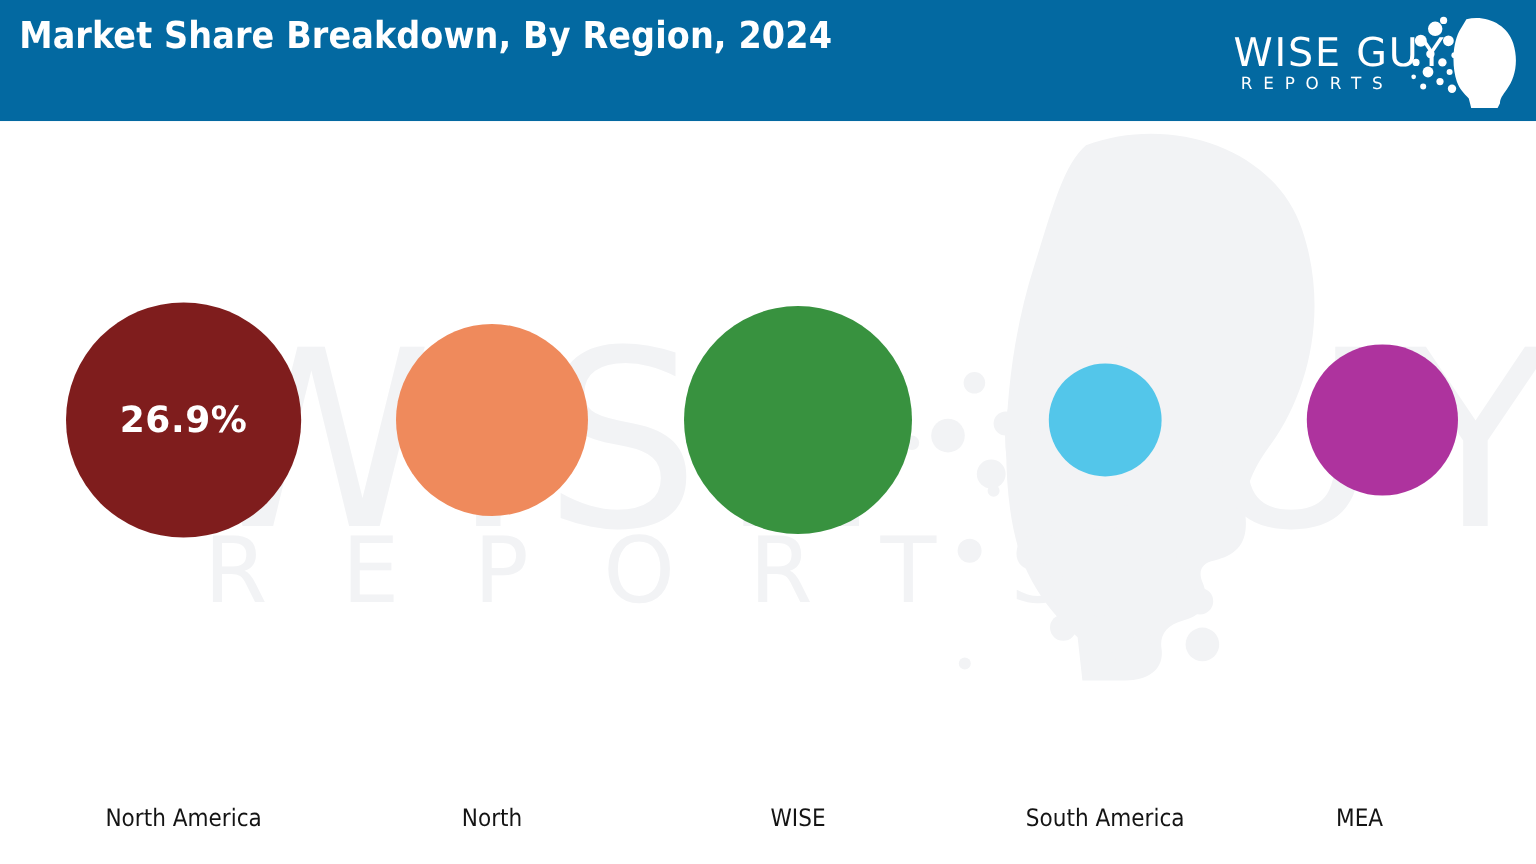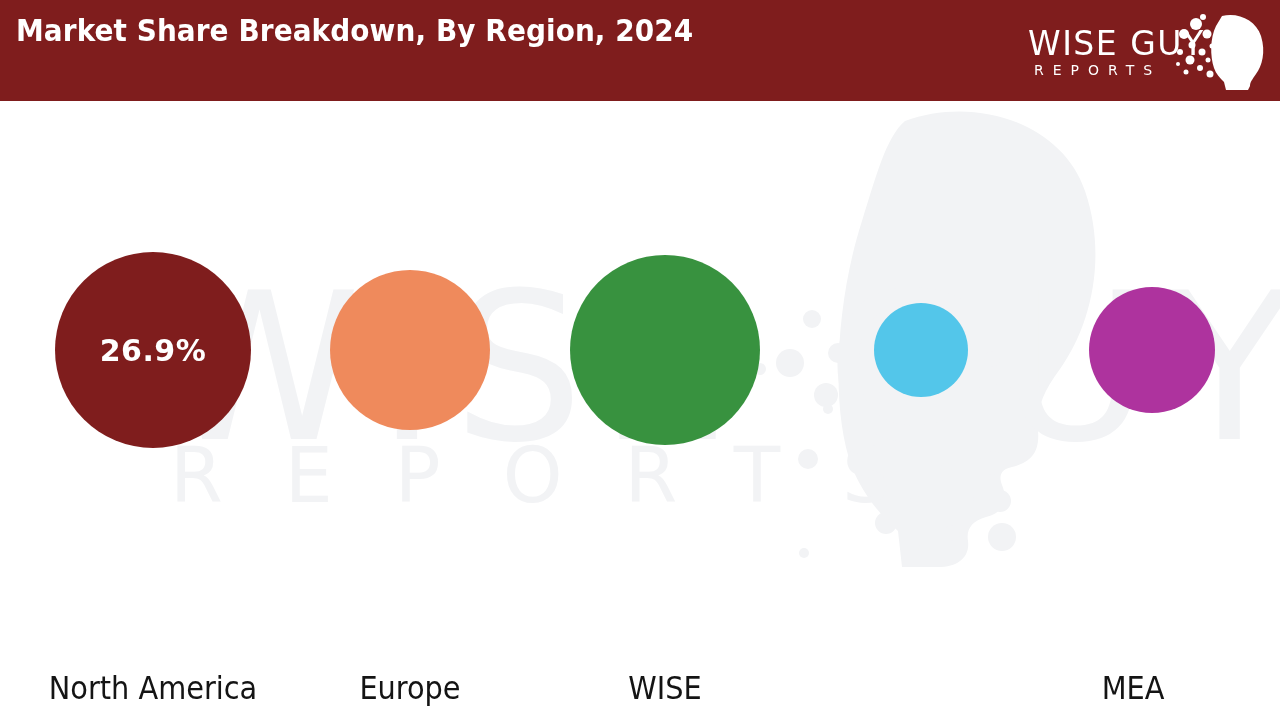--- a/index.html
+++ b/index.html
@@ -126,30 +126,30 @@
     font-weight: bold;
     font-family: "DejaVu Sans", sans-serif;
     letter-spacing: 0.5px;
   }
 
   
   .cat-label {
     position: absolute;
     top: 568px;
     color: #141414;
-    font-size: 32px;
+    font-size: 20px;
     font-family: "DejaVu Sans Condensed", "Liberation Sans Narrow", "DejaVu Sans", sans-serif;
     white-space: nowrap;
     transform: translateX(-50%);
   }
 </style>
 </head>
 <body>
 
-<div id="header" style="background: #7f1d1d;">
+<div id="header" style="background: #0369a1;">
   <div id="page-title" style="color: rgb(255, 255, 255);">Market Share Breakdown, By Region, 2024</div>
 
   <div id="logo">
     <div id="logo-wordmark">WISE GUY</div>
     <div id="logo-subword">REPORTS</div>
     <svg id="logo-head" viewBox="0 0 90 78">
       <g fill="#ffffff">
         <path d="M46 4 C62 0 80 8 85 24 C90 40 86 54 80 62 C76 68 74 70 74 74 L72 78 L50 78 L48 70 C44 66 40 62 38 56 C34 44 34 26 40 14 Z"></path>
         <circle cx="8" cy="22" r="5"></circle>
         <circle cx="20" cy="12" r="6"></circle>
@@ -222,17 +222,18 @@
     <span class="bubble-value"></span>
   </div>
   <div class="bubble" id="bubble-3" style="width: 94px; height: 94px; left: 874px; top: 202px; background: rgb(83, 198, 234);">
     <span class="bubble-value"></span>
   </div>
   <div class="bubble" id="bubble-4" style="width: 126px; height: 126px; left: 1089px; top: 186px; background: rgb(174, 51, 158);">
     <span class="bubble-value"></span>
   </div>
 
   <div class="cat-label" id="cat-0" style="left: 153px;">North America</div>
-  <div class="cat-label" id="cat-1" style="left: 410px;">Europe</div>
+  <div class="cat-label" id="cat-1" style="left: 410px;">North</div>
   <div class="cat-label" id="cat-2" style="left: 665px;">WISE</div>
+  <div class="cat-label" id="cat-3" style="left: 921px;">South America</div>
   <div class="cat-label" id="cat-4" style="left: 1133px;">MEA</div>
 
 </div>
 
 </body></html>

